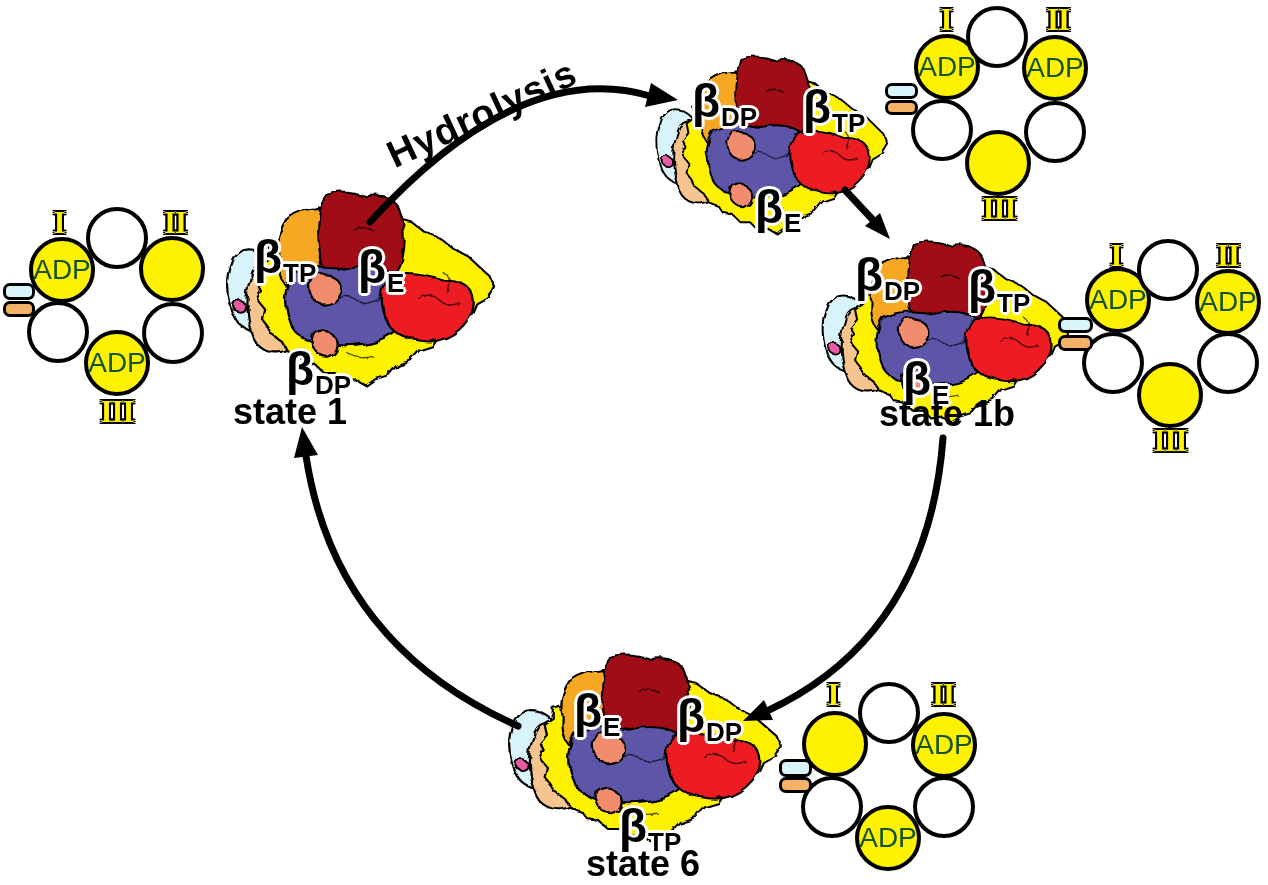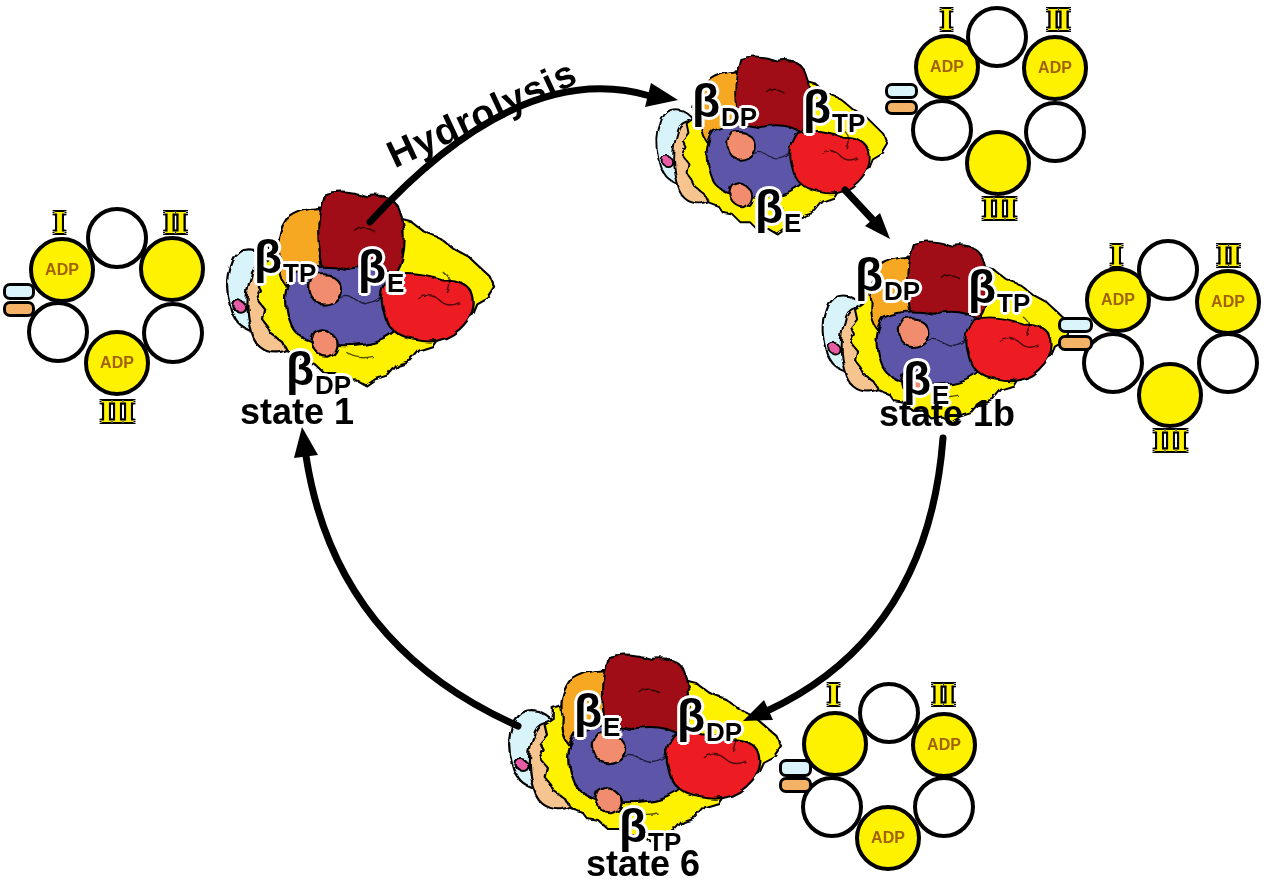--- a/index.html
+++ b/index.html
@@ -3,21 +3,21 @@
 <meta charset="utf-8">
 <style>
   html,body{margin:0;padding:0;background:#fff;}
   .canvas{position:relative;width:1268px;height:885px;background:#ffffff;overflow:hidden;
           font-family:"Liberation Sans",sans-serif;}
   .layer{position:absolute;left:0;top:0;}
   
   .site{position:absolute;width:62px;height:62px;border:4px solid #000;border-radius:50%;
         background:#fff;box-sizing:border-box;display:flex;align-items:center;justify-content:center;}
   .site.yellow{width:66px;height:66px;background:#FFF200;}
-  .adp{font-weight:700;font-size:16px;color:#a16207;line-height:1;}
+  .adp{font-weight:400;font-size:28px;color:#14532d;line-height:1;}
   
   .numeral{position:absolute;transform:translate(-50%,-50%);font-family:"Liberation Serif",serif;
            font-weight:700;font-size:31px;color:#FFF200;letter-spacing:-1px;line-height:1;
            text-shadow:-2px 0 #000,2px 0 #000,0 -2px #000,0 2px #000,
                        -2px -2px #000,2px -2px #000,-2px 2px #000,2px 2px #000;}
   
   .tag{position:absolute;border:3px solid #000;border-radius:7px;box-sizing:border-box;}
   .tag-cyan{background:#D9F4FA;}
   .tag-orange{background:#F4B266;}
   
@@ -98,21 +98,21 @@
         <polygon points="302,427 294,458 318,455" fill="#000" stroke="none"></polygon>
       </g>
     </g>
   </svg>
 
   <div class="hydro">Hydrolysis</div>
 
   <div class="beta" style="left:254px;top:234px"><span class="b">β</span><span class="bsub">TP</span></div>
   <div class="beta" style="left:358px;top:244px"><span class="b">β</span><span class="bsub">E</span></div>
   <div class="beta" style="left:286px;top:346px"><span class="b">β</span><span class="bsub">DP</span></div>
-  <div class="state-label" style="left:297px;top:394px">state 1</div>
+  <div class="state-label" style="left:290px;top:394px">state 1</div>
 
   <div class="beta" style="left:692px;top:78px"><span class="b">β</span><span class="bsub">DP</span></div>
   <div class="beta" style="left:803px;top:84px"><span class="b">β</span><span class="bsub">TP</span></div>
   <div class="beta" style="left:755px;top:184px"><span class="b">β</span><span class="bsub">E</span></div>
 
   <div class="beta" style="left:855px;top:252px"><span class="b">β</span><span class="bsub">DP</span></div>
   <div class="beta" style="left:968px;top:264px"><span class="b">β</span><span class="bsub">TP</span></div>
   <div class="beta" style="left:903px;top:356px"><span class="b">β</span><span class="bsub">E</span></div>
   <div class="state-label" style="left:947px;top:396px">state 1b</div>
 

